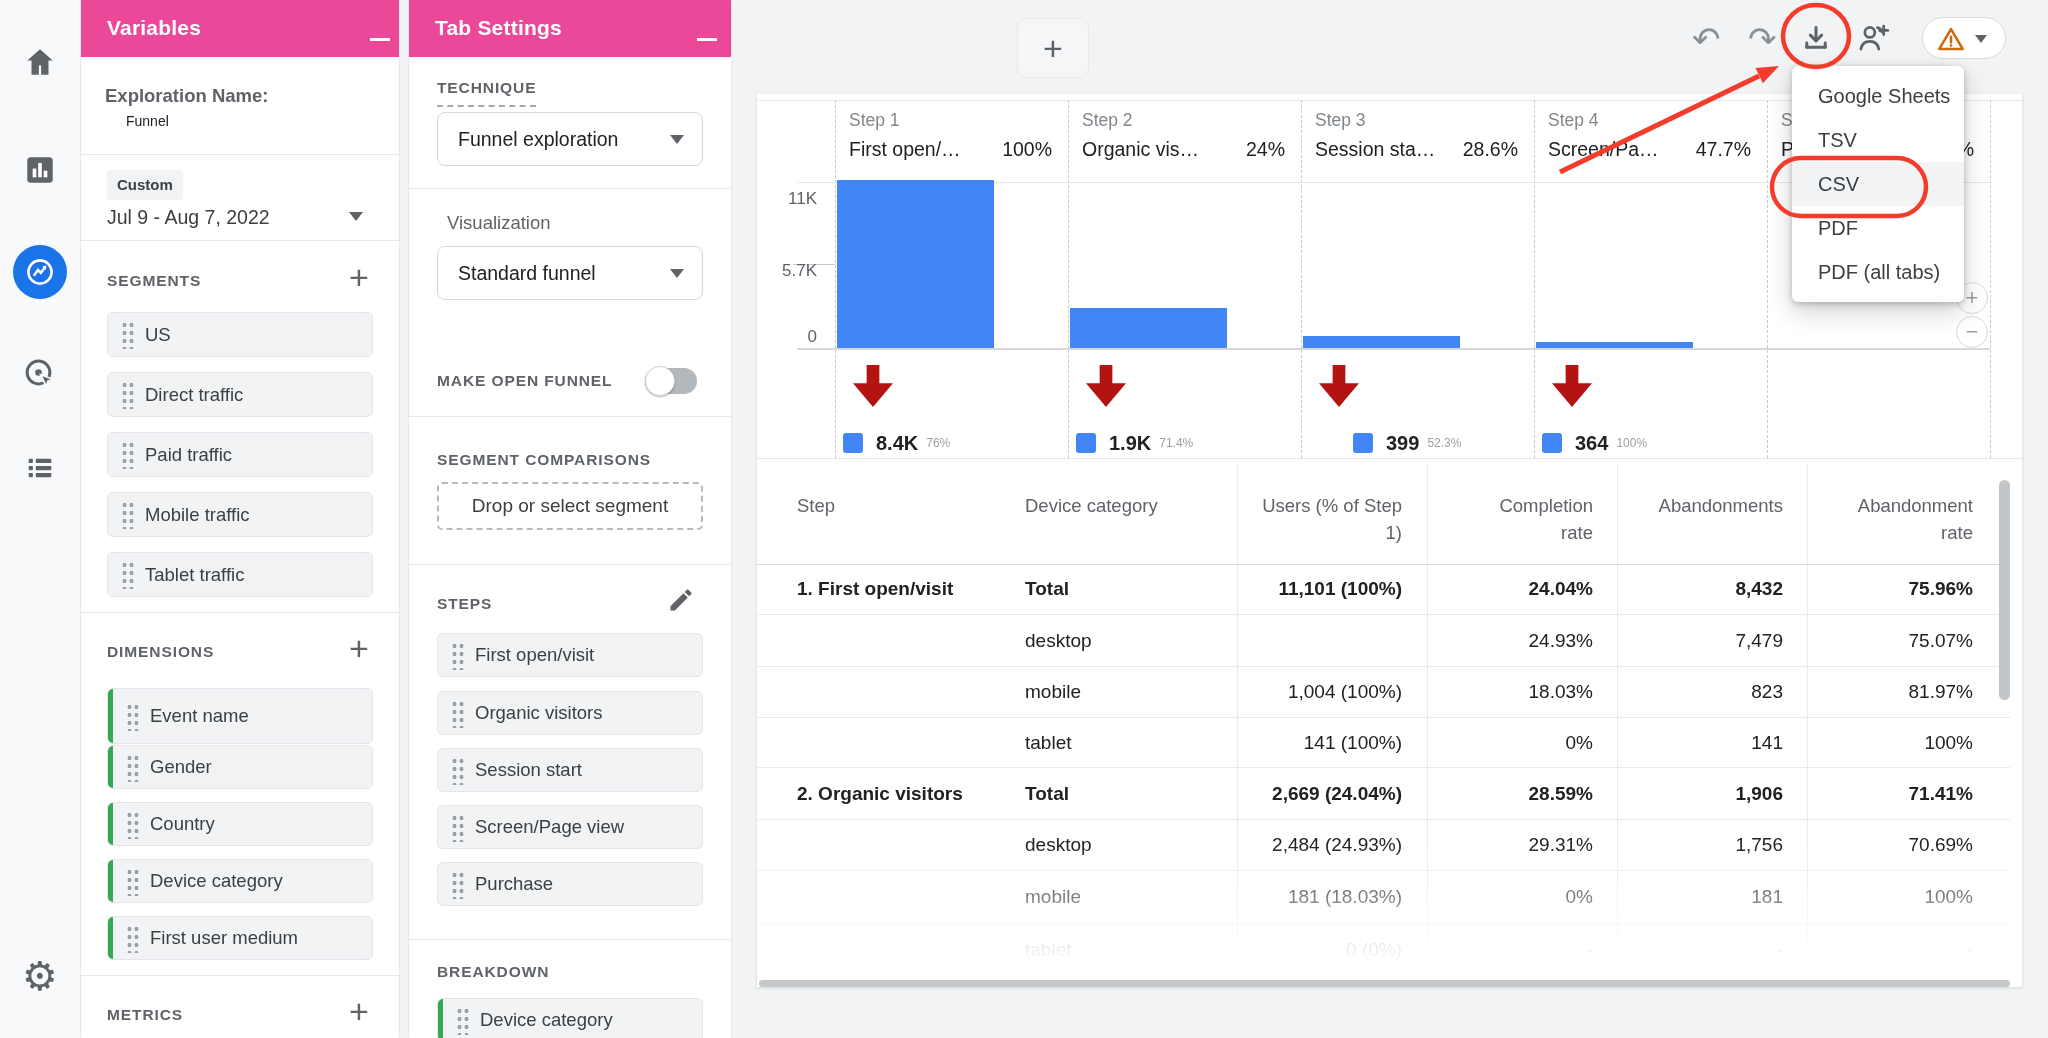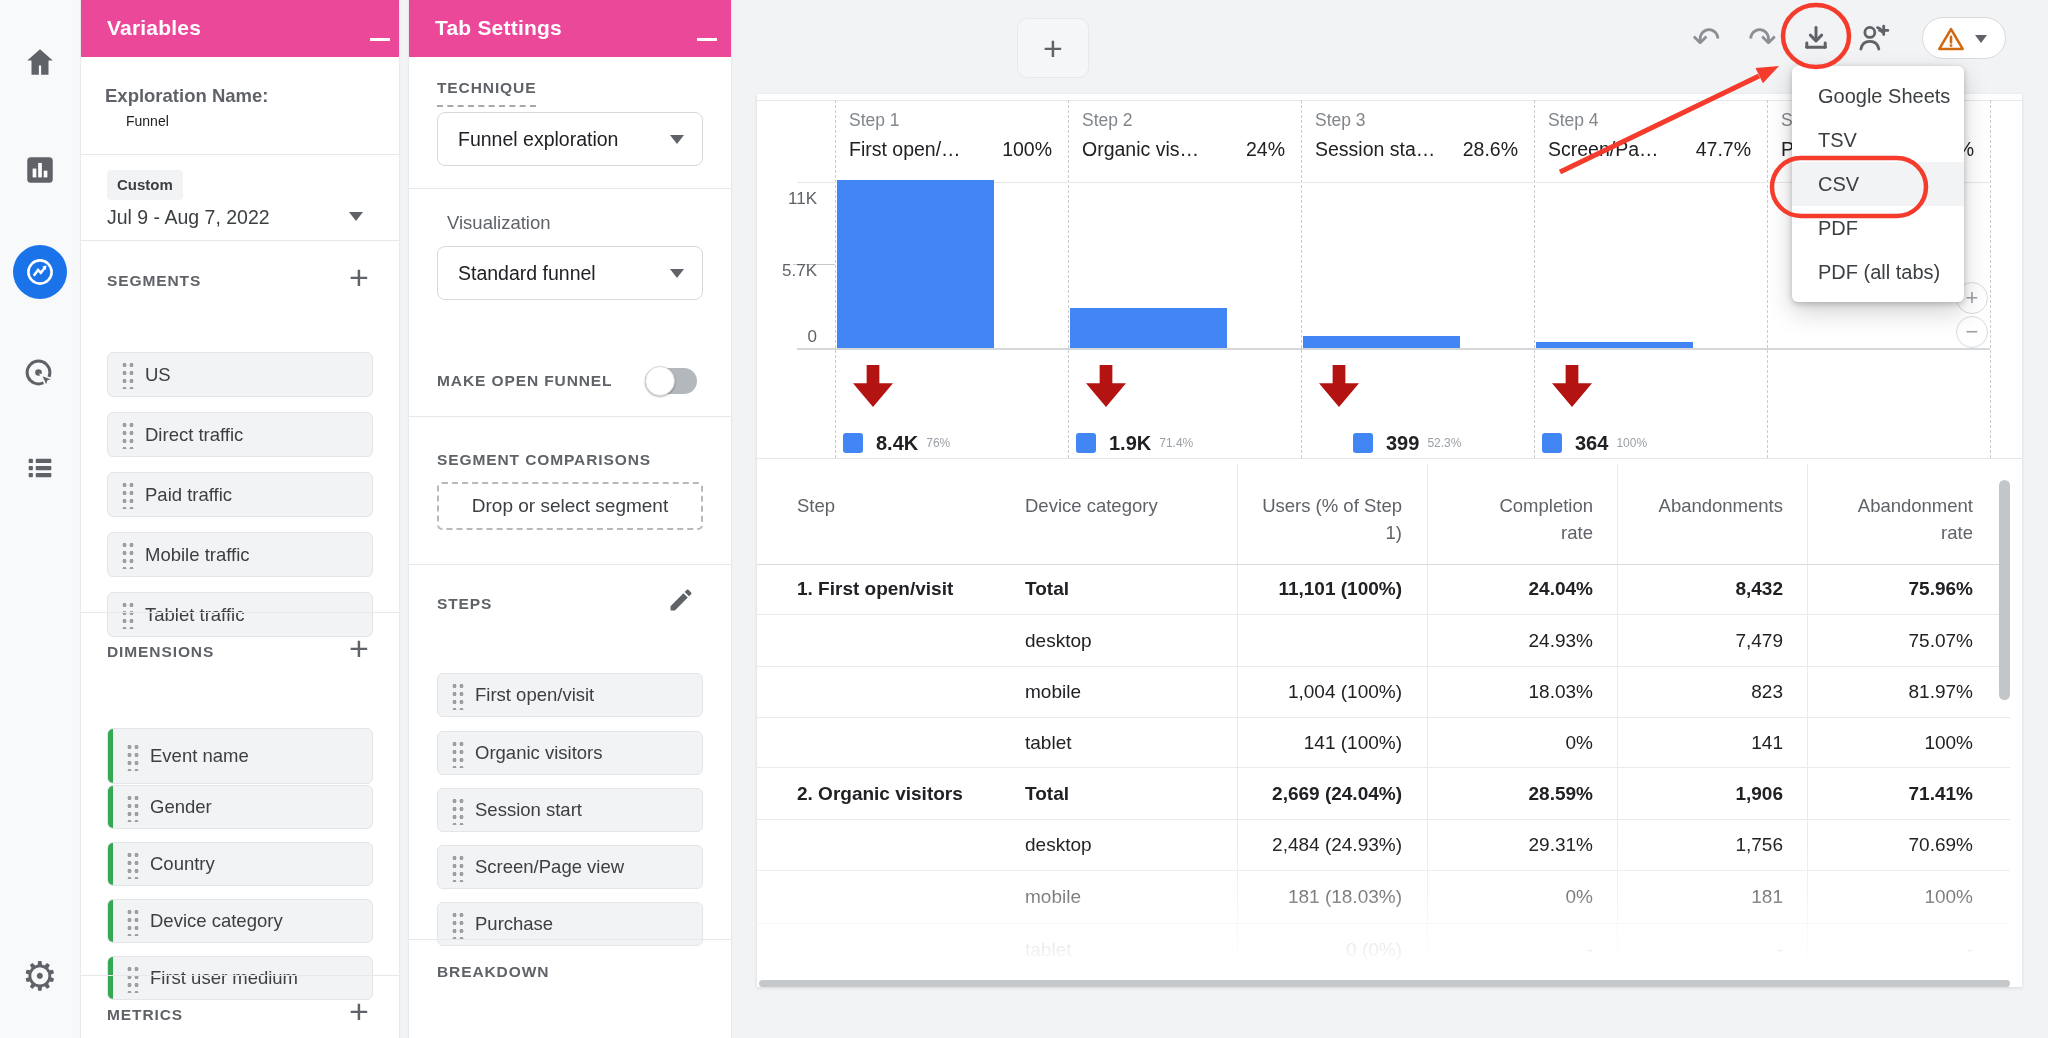--- a/index.html
+++ b/index.html
@@ -17,21 +17,21 @@
   
   .panel { position:absolute; top:0; height:1038px; background:#fff; box-shadow:0 1px 2px rgba(0,0,0,.12); }
   .panel-header { position:absolute; left:0; top:0; width:100%; height:57px; background:#ec4899; color:#fff; }
   .panel-title { position:absolute; left:26px; top:16px; font-size:21px; font-weight:bold; letter-spacing:.2px; }
   .minimize-bar { position:absolute; top:38px; width:20px; height:3px; background:#fff; cursor:pointer; }
   .divider { position:absolute; left:0; width:100%; height:1px; background:#e6e8ea; }
   .sec-label { position:absolute; font-size:15.5px; font-weight:bold; letter-spacing:.9px; color:#5f6368; }
   .plus-btn { position:absolute; font-size:34px; font-weight:300; color:#5f6368; line-height:1; cursor:pointer; }
   .muted-label { position:absolute; font-size:18.5px; color:#5f6368; }
 
-  .chip { position:absolute; left:26px; width:266px; height:45px; background:#f1f3f4; border:1px solid #e3e5e8; border-radius:6px; display:flex; align-items:center; cursor:grab; overflow:hidden;margin-top:40px; }
+  .chip { position:absolute; left:26px; width:266px; height:45px; background:#f1f3f4; border:1px solid #e3e5e8; border-radius:6px; display:flex; align-items:center; cursor:grab; overflow:hidden; }
   .chip .dots { width:13px; height:29px; margin-left:13px; flex:0 0 auto;
       background-image:radial-gradient(circle,#9aa0a6 1.8px,rgba(0,0,0,0) 2.2px); background-size:7px 8px; background-position:0 1px; }
   .chip .chip-label { margin-left:11px; font-size:18.5px; color:#3c4043; white-space:nowrap; }
   .chip.green { padding-left:5px; }
   .chip.green::before { content:""; position:absolute; left:0; top:0; bottom:0; width:5px; background:#34a853; }
 
   .select-box { position:absolute; left:28px; width:266px; height:54px; background:#fff; border:1px solid #d6d9dc; border-radius:8px; display:flex; align-items:center; cursor:pointer; }
   .select-box .sel-text { margin-left:20px; font-size:19.5px; color:#202124; }
   .caret { width:0; height:0; border-left:7px solid transparent; border-right:7px solid transparent; border-top:9px solid #5f6368; }
   .select-box .caret { position:absolute; right:18px; }

